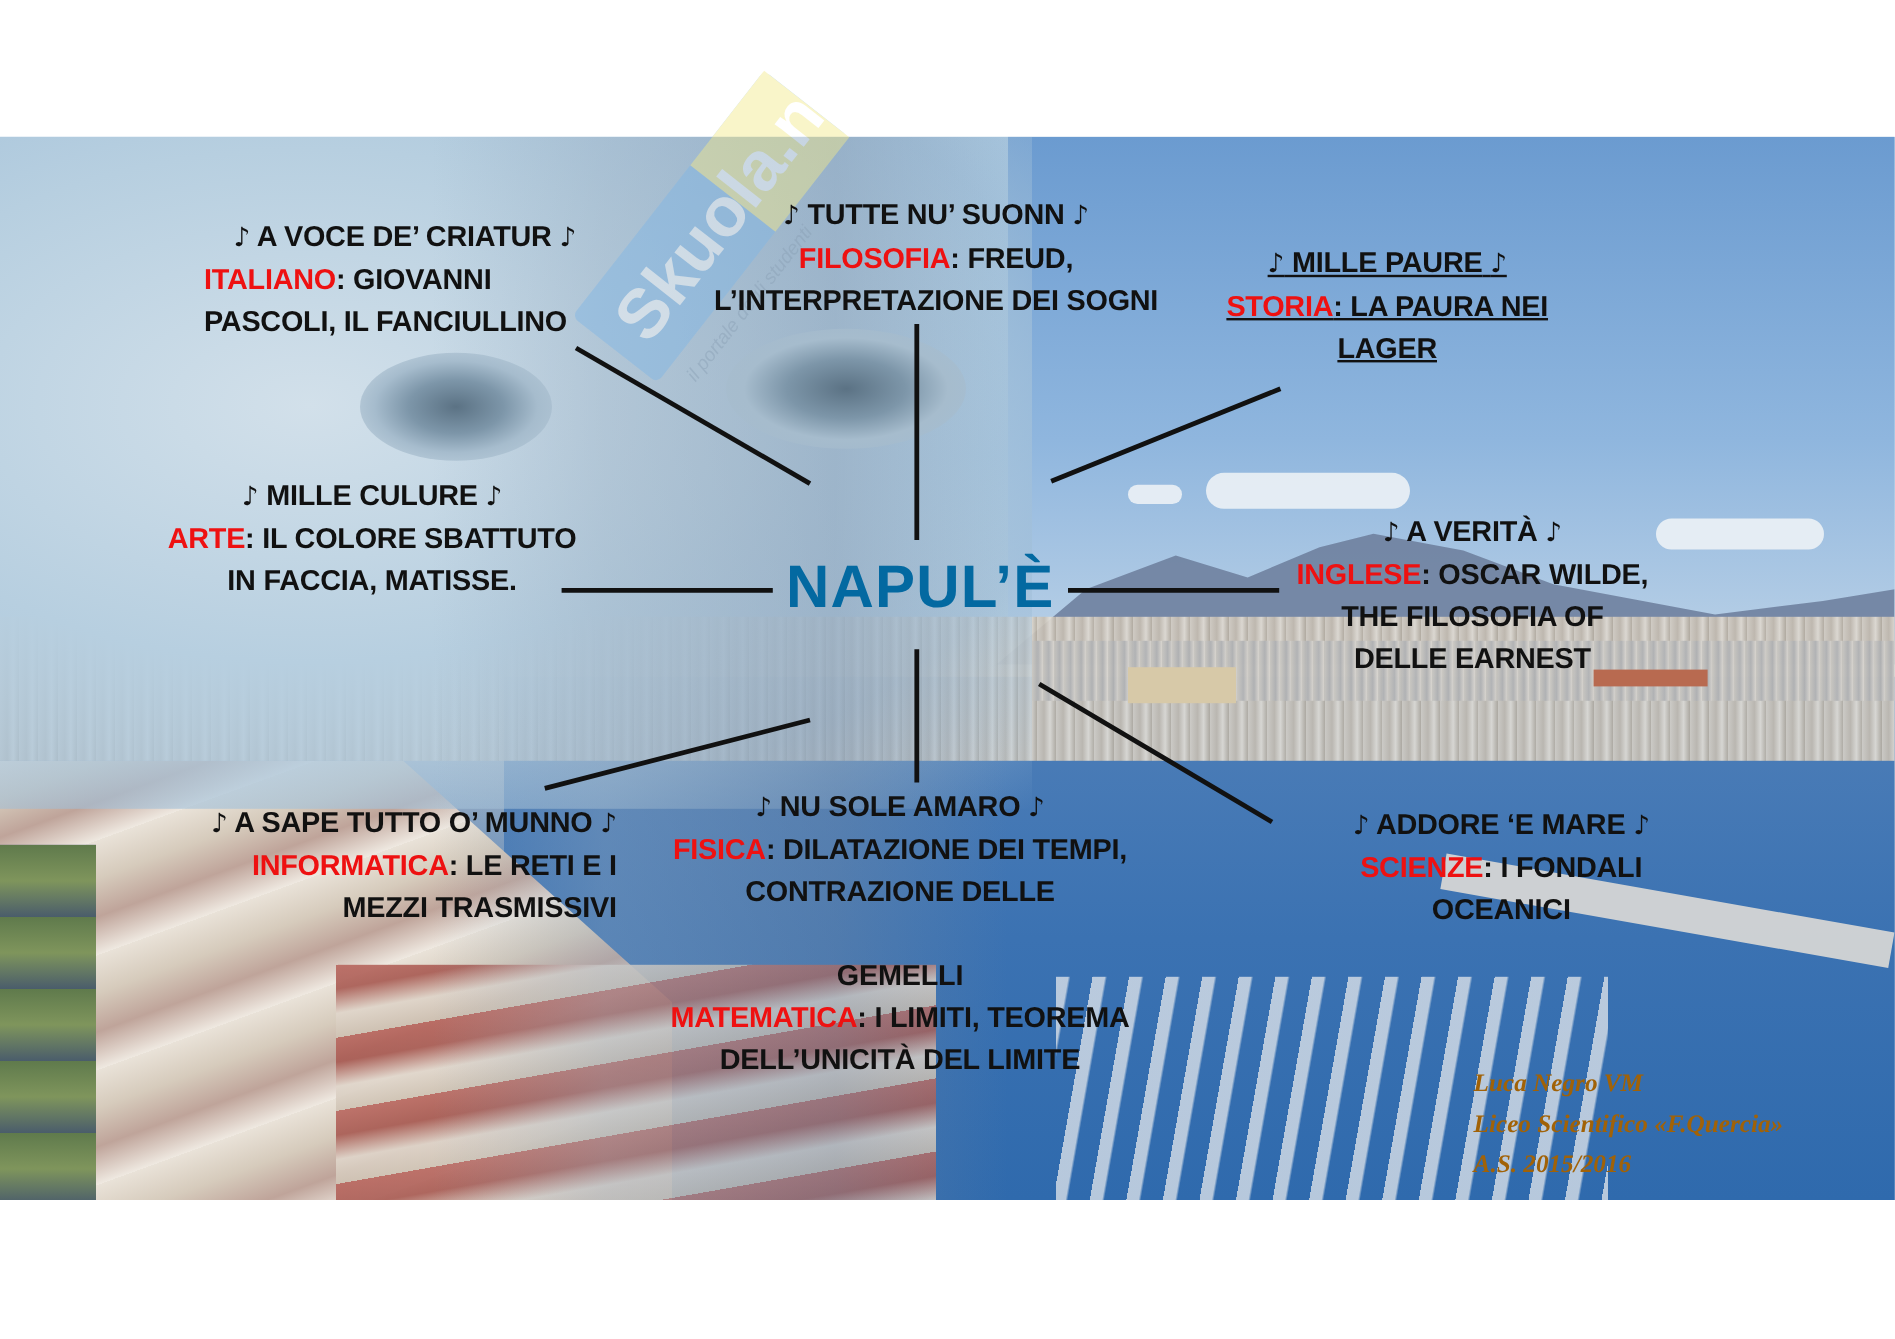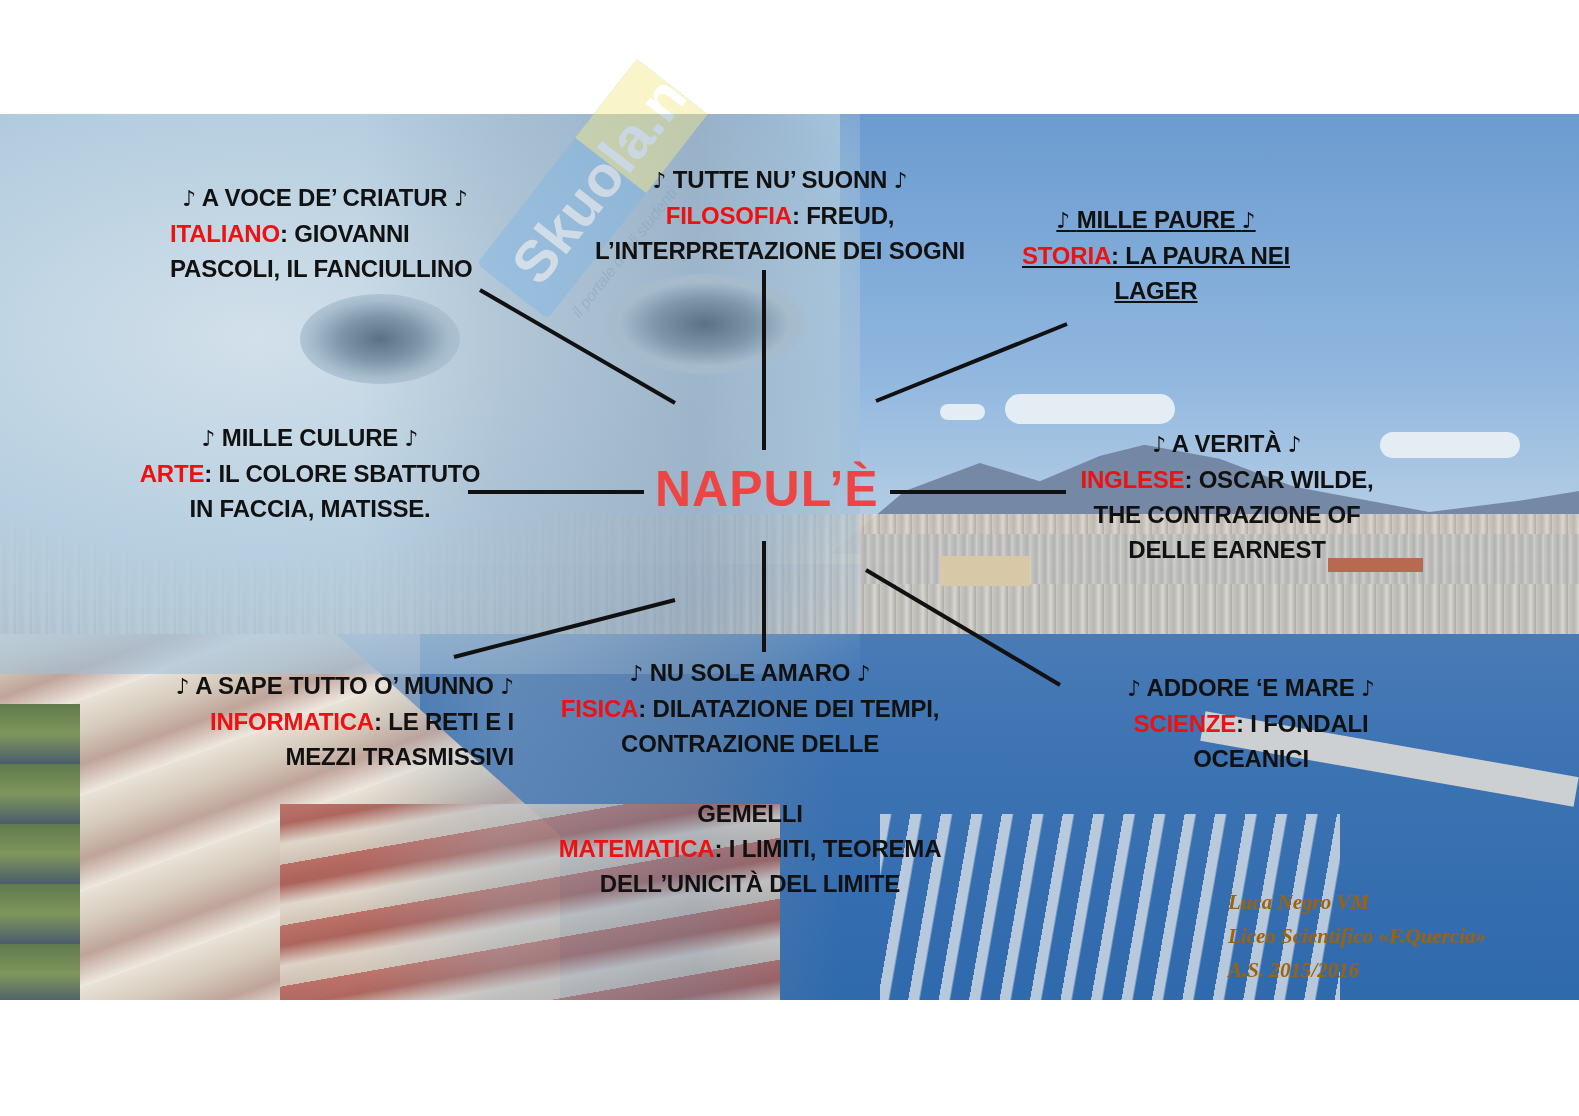--- a/index.html
+++ b/index.html
@@ -52,21 +52,21 @@
   .watermark { position: absolute; left: 430px; top: 30px; width: 320px; height: 330px; pointer-events: none; }
 
   svg.lines { position: absolute; left: 0; top: 0; width: 1579px; height: 1116px; }
 
   .topic { position: absolute; text-align: center; font-weight: bold; color: #111;
     font-size: 24px; line-height: 35px; letter-spacing: -0.2px; }
   .topic .song { display: block; white-space: nowrap; }
   .topic .subject { color: #ee1111; }
   .note { font-family: "DejaVu Sans", sans-serif; font-size: 22px; }
   .center-title { position: absolute; left: 655px; top: 460px; width: 220px; text-align: center;
-    font-weight: bold; font-size: 50px; color: #ef4444; letter-spacing: 1px; }
+    font-weight: bold; font-size: 50px; color: #0369a1; letter-spacing: 1px; }
   .credits { position: absolute; left: 1228px; top: 885px; font-family: Liberation Serif, serif;
     font-style: italic; font-weight: bold; font-size: 21px; line-height: 34px; color: #a16207; white-space: nowrap; }
 </style>
 </head>
 <body>
 
 <div class="slide">
   <div class="sky"></div>
   <div class="clouds" style="left:1005px;top:280px;width:170px;height:30px;"></div>
   <div class="clouds" style="left:940px;top:290px;width:45px;height:16px;"></div>
@@ -106,21 +106,21 @@
     <line x1="890" y1="492" x2="1066" y2="492"></line>
     <line x1="454" y1="657" x2="675" y2="600"></line>
     <line x1="764" y1="541" x2="764" y2="652"></line>
     <line x1="866" y1="570" x2="1060" y2="685"></line>
   </g>
 </svg>
 
 <div class="center-title">NAPUL’È</div>
 
 <div class="topic" style="left:170px;top:180px;width:320px;text-align:left;">
-  <span class="song" style="text-align:center;padding-right:10px;">
+  <span class="song" style="text-align:right;padding-right:10px;">
     <span class="note">♪</span>
     <span>A VOCE DE’ CRIATUR</span>
     <span class="note">♪</span>
   </span>
   <span class="line"><span class="subject">ITALIANO</span><span>: GIOVANNI</span></span><br>
   <span>PASCOLI, IL FANCIULLINO</span>
 </div>
 
 <div class="topic" style="left:580px;top:162px;width:400px;">
   <span class="song">
@@ -135,38 +135,38 @@
 <div class="topic" style="left:1001px;top:202px;width:310px;text-decoration:underline;">
   <span class="song">
     <span class="note">♪</span>
     <span>MILLE PAURE</span>
     <span class="note">♪</span>
   </span>
   <span class="subject">STORIA</span><span>: LA PAURA NEI</span><br>
   <span>LAGER</span>
 </div>
 
-<div class="topic" style="left:130px;top:420px;width:360px;">
+<div class="topic" style="left:130px;top:396px;width:360px;">
   <span class="song">
     <span class="note">♪</span>
     <span>MILLE CULURE</span>
     <span class="note">♪</span>
   </span>
   <span class="subject">ARTE</span><span>: IL COLORE SBATTUTO</span><br>
   <span>IN FACCIA, MATISSE.</span>
 </div>
 
 <div class="topic" style="left:1072px;top:426px;width:310px;">
   <span class="song">
     <span class="note">♪</span>
     <span>A VERITÀ</span>
     <span class="note">♪</span>
   </span>
   <span class="subject">INGLESE</span><span>: OSCAR WILDE,</span><br>
-  <span>THE CONTRAZIONE OF</span><br>
+  <span>THE FILOSOFIA OF</span><br>
   <span>DELLE EARNEST</span>
 </div>
 
 <div class="topic" style="left:134px;top:668px;width:380px;text-align:right;">
   <span class="song">
     <span class="note">♪</span>
     <span>A SAPE TUTTO O’ MUNNO</span>
     <span class="note">♪</span>
   </span>
   <span class="subject">INFORMATICA</span><span>: LE RETI E I</span><br>

